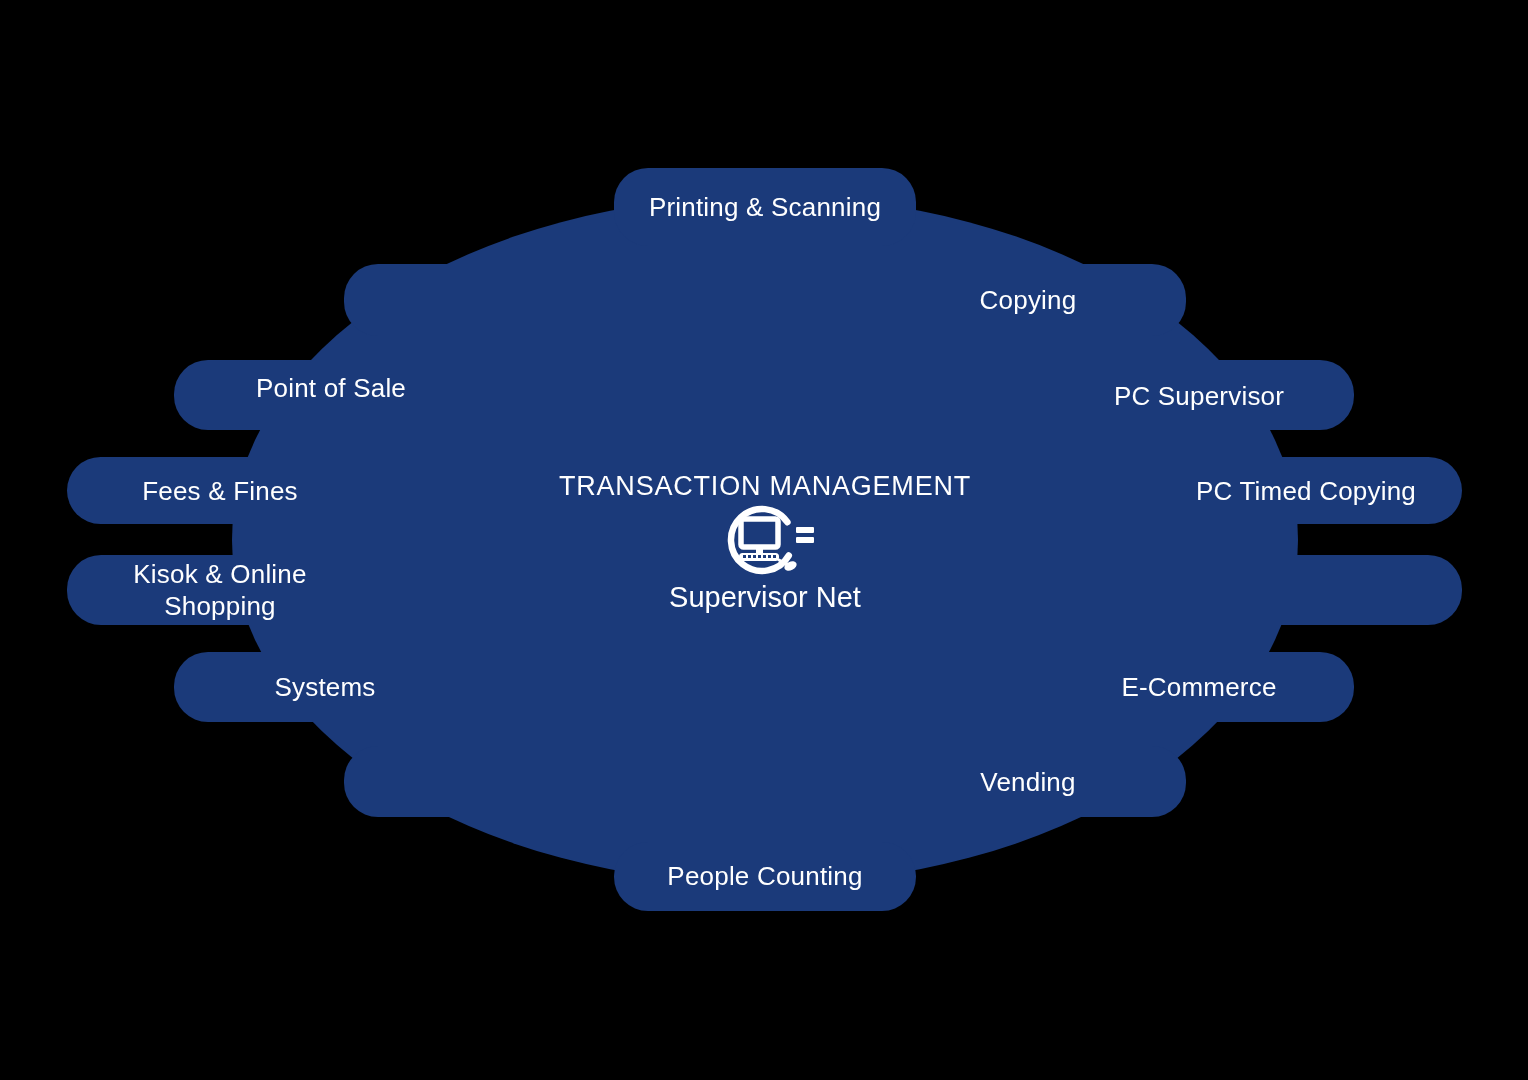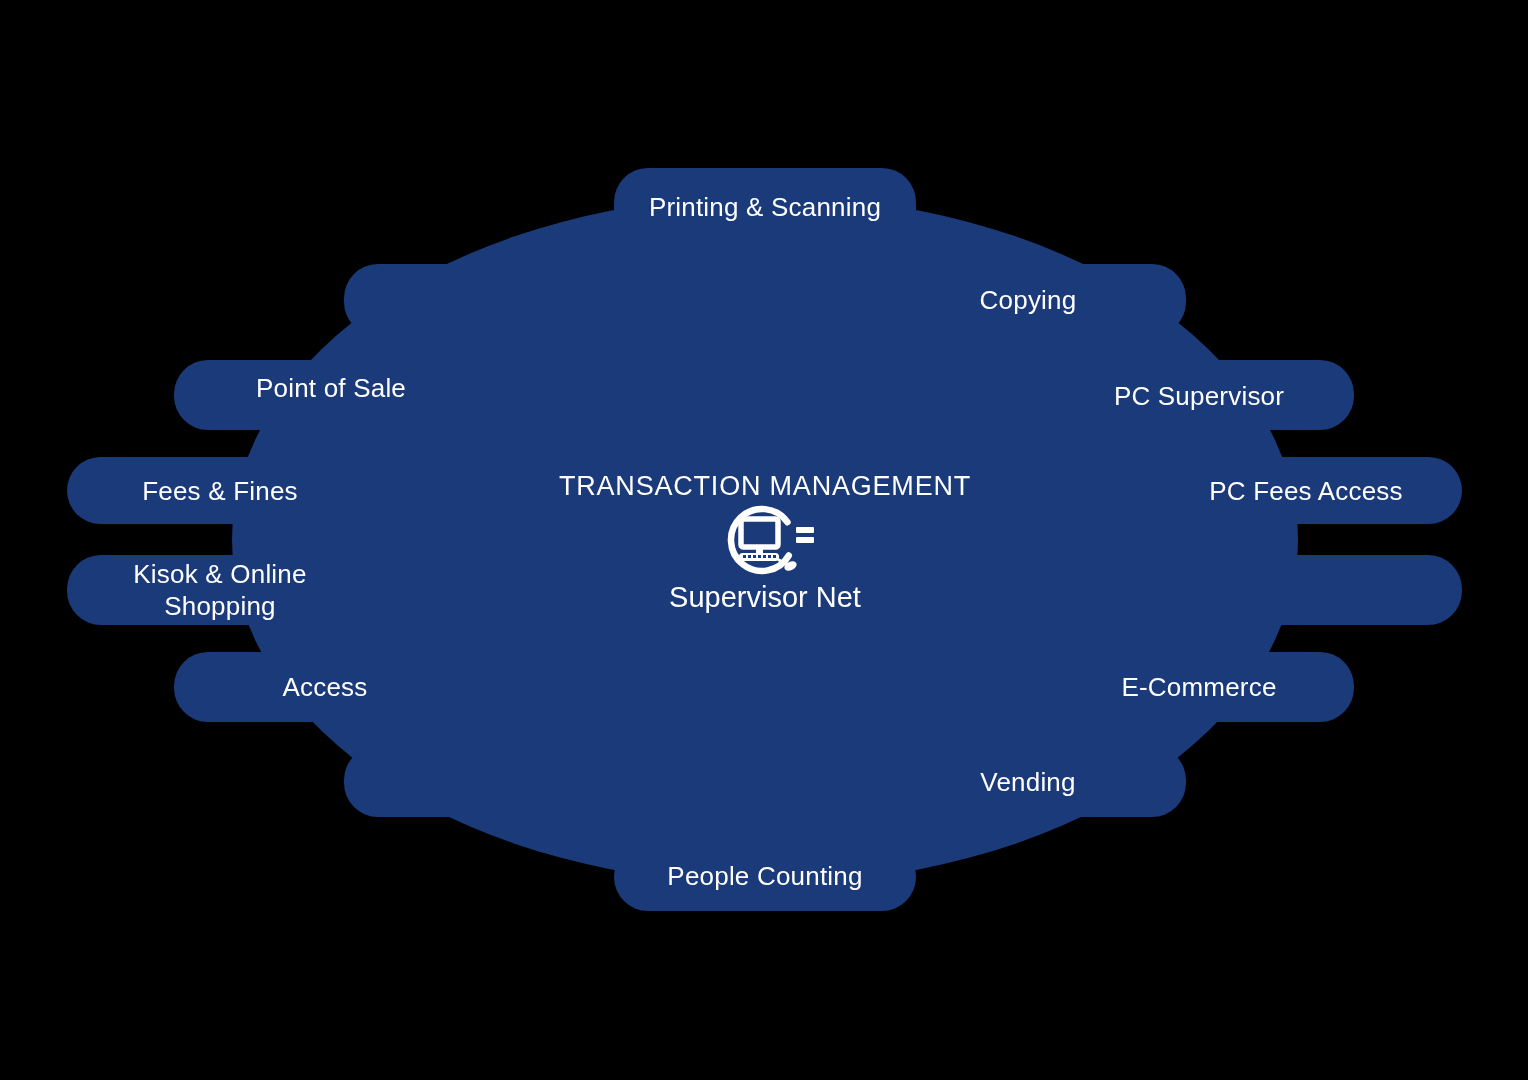--- a/index.html
+++ b/index.html
@@ -40,23 +40,23 @@
   <div class="blob row" style="left:67px;top:555px;width:1395px;height:70px;"></div>
   <div class="blob row" style="left:174px;top:652px;width:1180px;height:70px;"></div>
   <div class="blob row" style="left:344px;top:746px;width:842px;height:71px;"></div>
   <div class="blob row" style="left:614px;top:842px;width:302px;height:69px;"></div>
 
   <div class="label" style="left:765px;top:207px;">Printing &amp; Scanning</div>
   <div class="label" style="left:1028px;top:300px;">Copying</div>
   <div class="label" style="left:325px;top:388px;margin-left:6px;">Point of Sale</div>
   <div class="label" style="left:1199px;top:396px;">PC Supervisor</div>
   <div class="label" style="left:220px;top:491px;">Fees &amp; Fines</div>
-  <div class="label" style="left:1306px;top:491px;">PC Fees Access</div>
+  <div class="label" style="left:1306px;top:491px;">PC Timed Copying</div>
   <div class="label wrap" style="left:220px;top:590px;width:250px;">Kisok &amp; Online Shopping</div>
-  <div class="label" style="left:325px;top:687px;">Access</div>
+  <div class="label" style="left:325px;top:687px;">Systems</div>
   <div class="label" style="left:1199px;top:687px;">E-Commerce</div>
   <div class="label" style="left:1028px;top:782px;">Vending</div>
   <div class="label" style="left:765px;top:876px;">People Counting</div>
 
   <div class="center-title" style="left:765px;top:486px;text-align:right;">TRANSACTION MANAGEMENT</div>
 
   <svg class="logo" style="left:722px;top:500px;" width="100" height="80" viewBox="-40 -40 100 80">
 
     <path d="M 25.4 -17.8 A 31 31 0 1 0 26.8 15.5" fill="none" stroke="#fff" stroke-width="6.5" stroke-linecap="round"></path>
 

